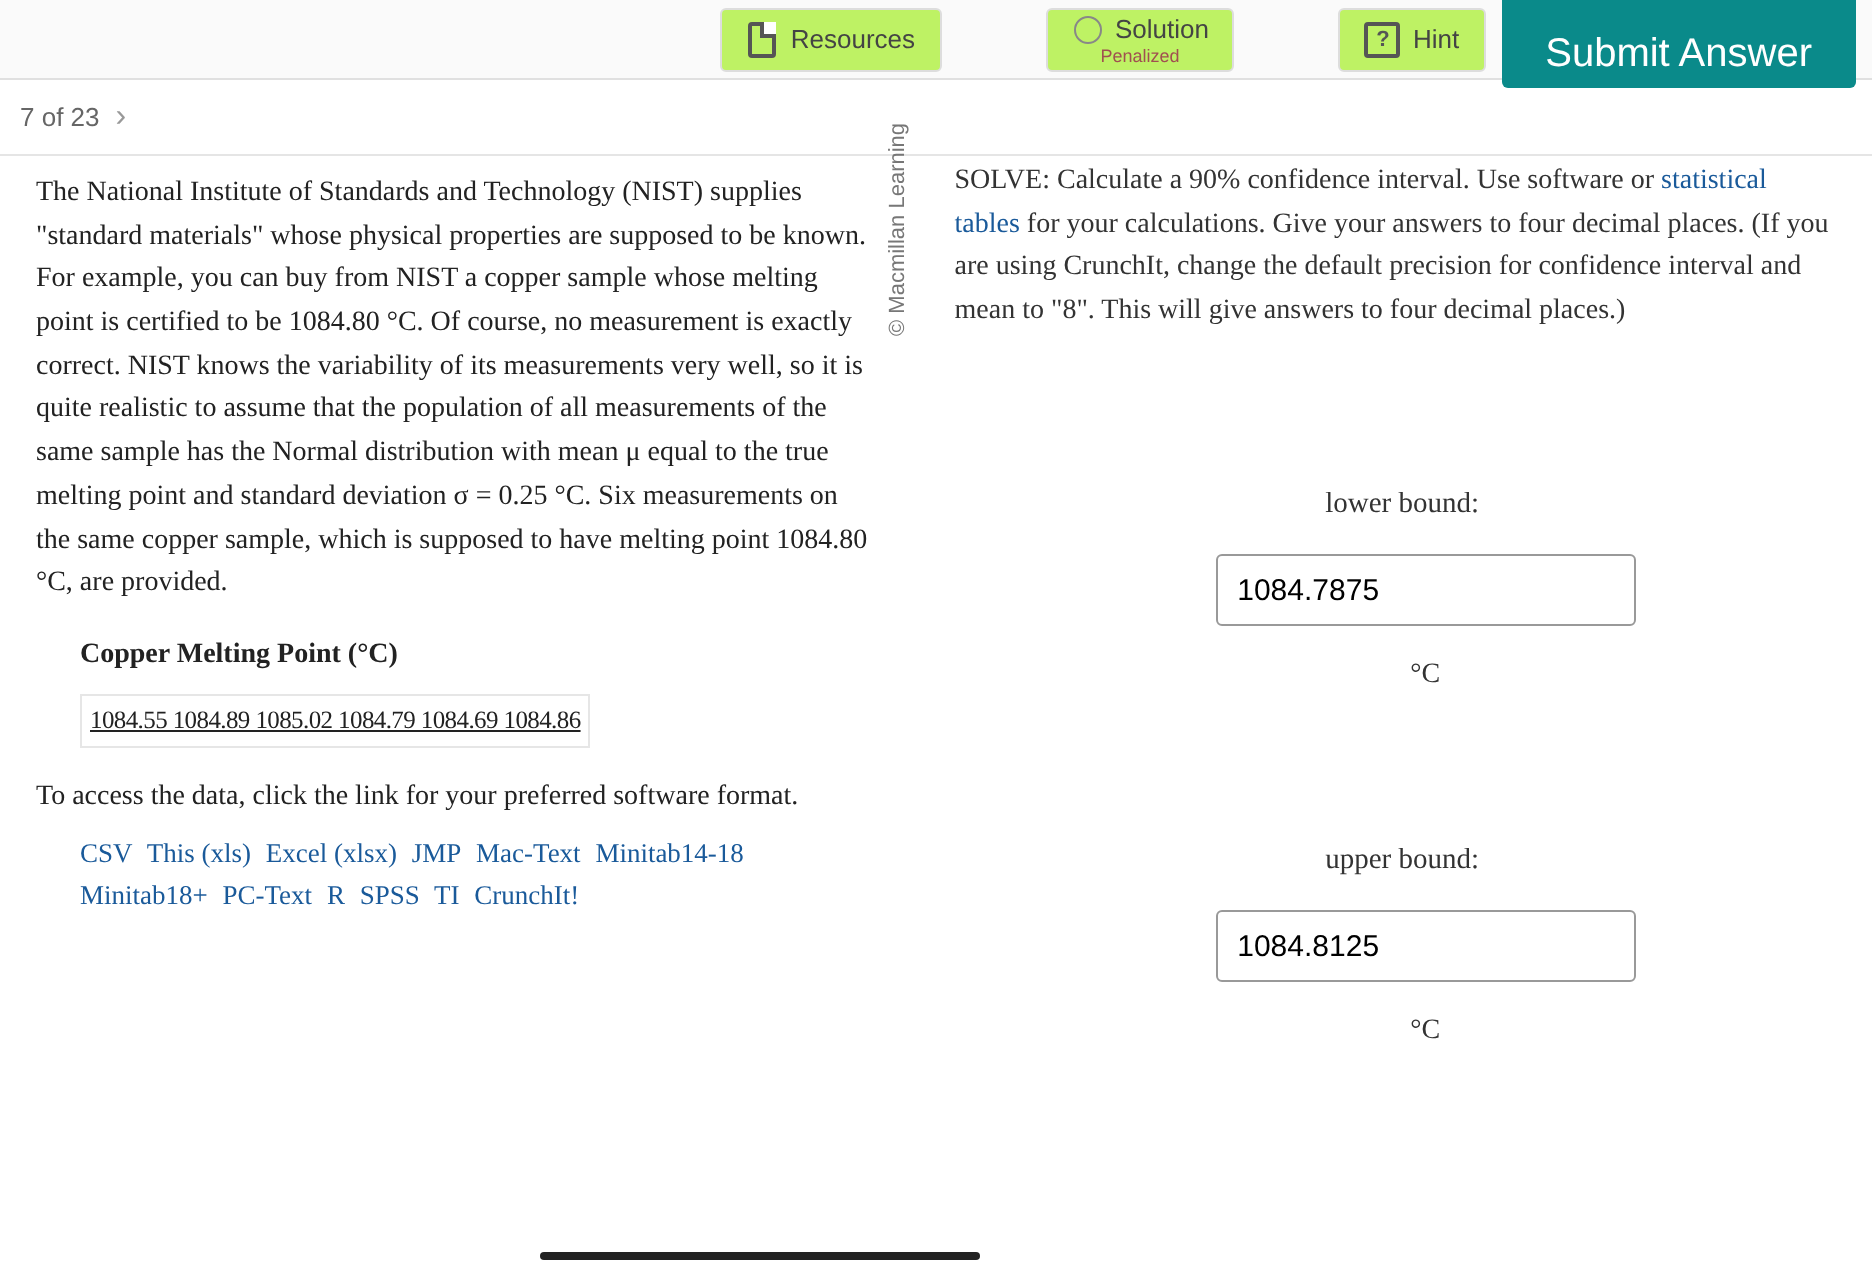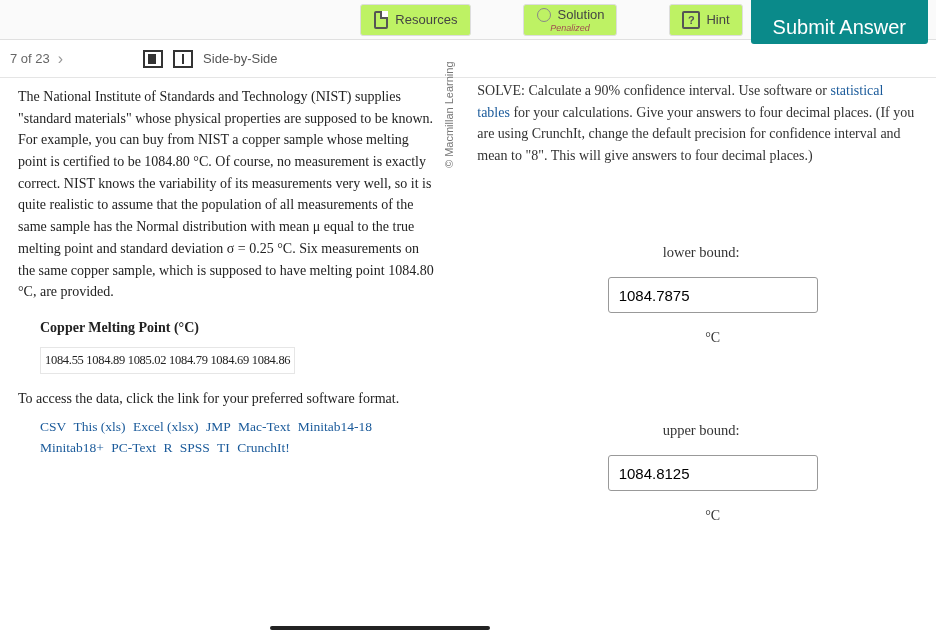--- a/index.html
+++ b/index.html
@@ -32,21 +32,21 @@
       background: #bef264;
       border: 1px solid #ddd;
       border-radius: 3px;
       font-size: 13px;
       color: #444;
       cursor: pointer;
       height: 32px;
       margin-left: 44px;
     }
     .top-btn.solution { flex-direction: column; gap: 0; padding: 2px 12px; justify-content: center; }
-    .top-btn .penalized { font-size: 9px; color: #a05050; font-style: italic; }
+    .top-btn .penalized { font-size: 9px; color: #a05050; }
     .submit-btn {
       background: #0a8a8a;
       color: #fff;
       border: none;
       padding: 20px 22px;
       border-radius: 3px;
       font-size: 20px;
       height: 48px;
       cursor: pointer;
     }
@@ -127,20 +127,21 @@
       margin: 14px 0 6px 22px;
       font-size: 14px;
     }
     .data-row {
       margin: 2px 0 8px 22px;
       font-size: 12.5px;
       border: 1px solid #e6e6e6;
       padding: 3px 4px;
       display: inline-block;
       letter-spacing: -0.3px;
+      text-decoration: underline;
     }
     .dl-links {
       margin: 6px 0 0 22px;
       font-size: 13.5px;
       color: #1a5a9a;
       line-height: 1.6;
       max-width: 380px;
     }
     .dl-links span { cursor: pointer; margin-right: 4px; }
     .bound-row {
@@ -206,25 +207,20 @@
     <span>Hint</span>
   </button>
   <button class="submit-btn">Submit Answer</button>
 </div>
 
 <div class="secondbar">
   <div class="leftnav">
     <span>7 of 23</span>
     <span class="chev">›</span>
   </div>
-  <div class="midview">
-    <span class="view-toggle half"></span>
-    <span class="view-toggle single"></span>
-    <span>Side-by-Side</span>
-  </div>
 </div>
 
 <div class="content">
 
   <div class="left-pane">
     <p>The National Institute of Standards and Technology (NIST) supplies "standard materials" whose physical properties are supposed to be known. For example, you can buy from NIST a copper sample whose melting point is certified to be 1084.80 °C. Of course, no measurement is exactly correct. NIST knows the variability of its measurements very well, so it is quite realistic to assume that the population of all measurements of the same sample has the Normal distribution with mean μ equal to the true melting point and standard deviation σ = 0.25 °C. Six measurements on the same copper sample, which is supposed to have melting point 1084.80 °C, are provided.</p>
     <div class="subhead">Copper Melting Point (°C)</div>
     <div class="data-row">1084.55 1084.89 1085.02 1084.79 1084.69 1084.86</div>
     <p style="margin-top:6px;">To access the data, click the link for your preferred software format.</p>
     <div class="dl-links">

